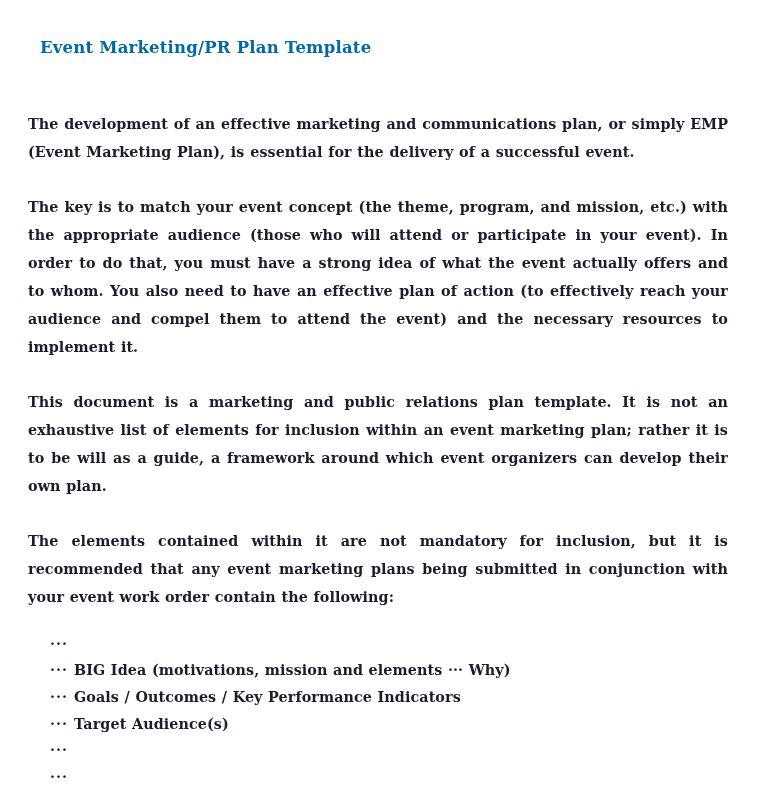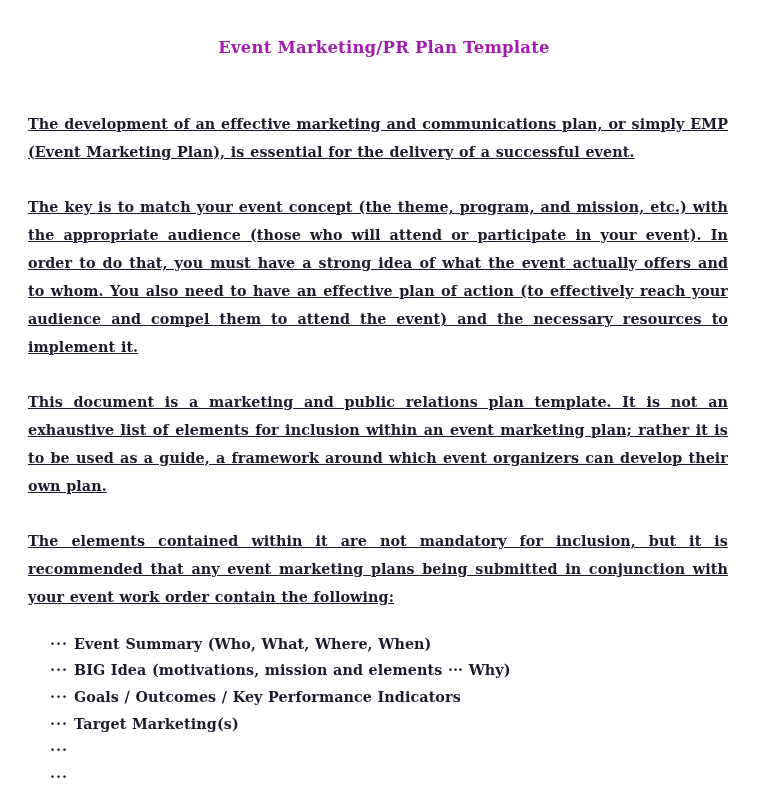--- a/index.html
+++ b/index.html
@@ -21,45 +21,44 @@
   }
 
   .content {
     position: absolute;
     left: 28px;
     top: 38px;
     width: 700px;
   }
 
   .doc-title {
-    text-align: center;
+    text-align: left;
     font-weight: bold;
     font-size: 16.5px;
     letter-spacing: 0.2px;
-    color: #a21caf;
+    color: #0369a1;
     margin: 0 0 0 0;
     padding-left: 12px;
     line-height: 1.2;
   }
 
   .body-block {
     margin-top: 52px;
   }
 
   p.para {
     margin: 0 0 27px 0;
     font-size: 14.3px;
     line-height: 1.96;
     text-align: justify;
     text-justify: inter-word;
     color: #1c1c2c;
     font-weight: 600;
     letter-spacing: 0.1px;
     word-spacing: 0.6px;
-    text-decoration: underline;
   }
 
   p.para.last-intro {
     margin-bottom: 22px;
   }
 
   
   p.para:last-of-type {
     margin-bottom: 6px;
   }
@@ -106,41 +105,40 @@
 <div class="page">
   <div class="content">
 
     <h1 class="doc-title">Event Marketing/PR Plan Template</h1>
 
     <div class="body-block">
       <p class="para">The development of an effective marketing and communications plan, or simply EMP (Event Marketing Plan), is essential for the delivery of a successful event.</p>
 
       <p class="para">The key is to match your event concept (the theme, program, and mission, etc.) with the appropriate audience (those who will attend or participate in your event). In order to do that, you must have a strong idea of what the event actually offers and to whom. You also need to have an effective plan of action (to effectively reach your audience and compel them to attend the event) and the necessary resources to implement it.</p>
 
-      <p class="para">This document is a marketing and public relations plan template. It is not an exhaustive list of elements for inclusion within an event marketing plan; rather it is to be used as a guide, a framework around which event organizers can develop their own plan.</p>
+      <p class="para">This document is a marketing and public relations plan template. It is not an exhaustive list of elements for inclusion within an event marketing plan; rather it is to be will as a guide, a framework around which event organizers can develop their own plan.</p>
 
       <p class="para last-intro">The elements contained within it are not mandatory for inclusion, but it is recommended that any event marketing plans being submitted in conjunction with your event work order contain the following:</p>
     </div>
 
     <ul class="bullet-list">
       <li>
         <span class="bullet-marker">···</span>
-        <span class="bullet-text">Event Summary (Who, What, Where, When)</span>
       </li>
       <li>
         <span class="bullet-marker">···</span>
         <span class="bullet-text">BIG Idea (motivations, mission and elements ··· Why)</span>
       </li>
       <li>
         <span class="bullet-marker">···</span>
         <span class="bullet-text">Goals / Outcomes / Key Performance Indicators</span>
       </li>
       <li>
         <span class="bullet-marker">···</span>
-        <span class="bullet-text">Target Marketing(s)</span>
+        <span class="bullet-text">Target Audience(s)</span>
       </li>
       <li>
         <span class="bullet-marker">···</span>
       </li>
       <li>
         <span class="bullet-marker">···</span>
       </li>
       <li>
         <span class="bullet-marker">···</span>
         <span class="bullet-text">Notes (Success Keys)</span>

